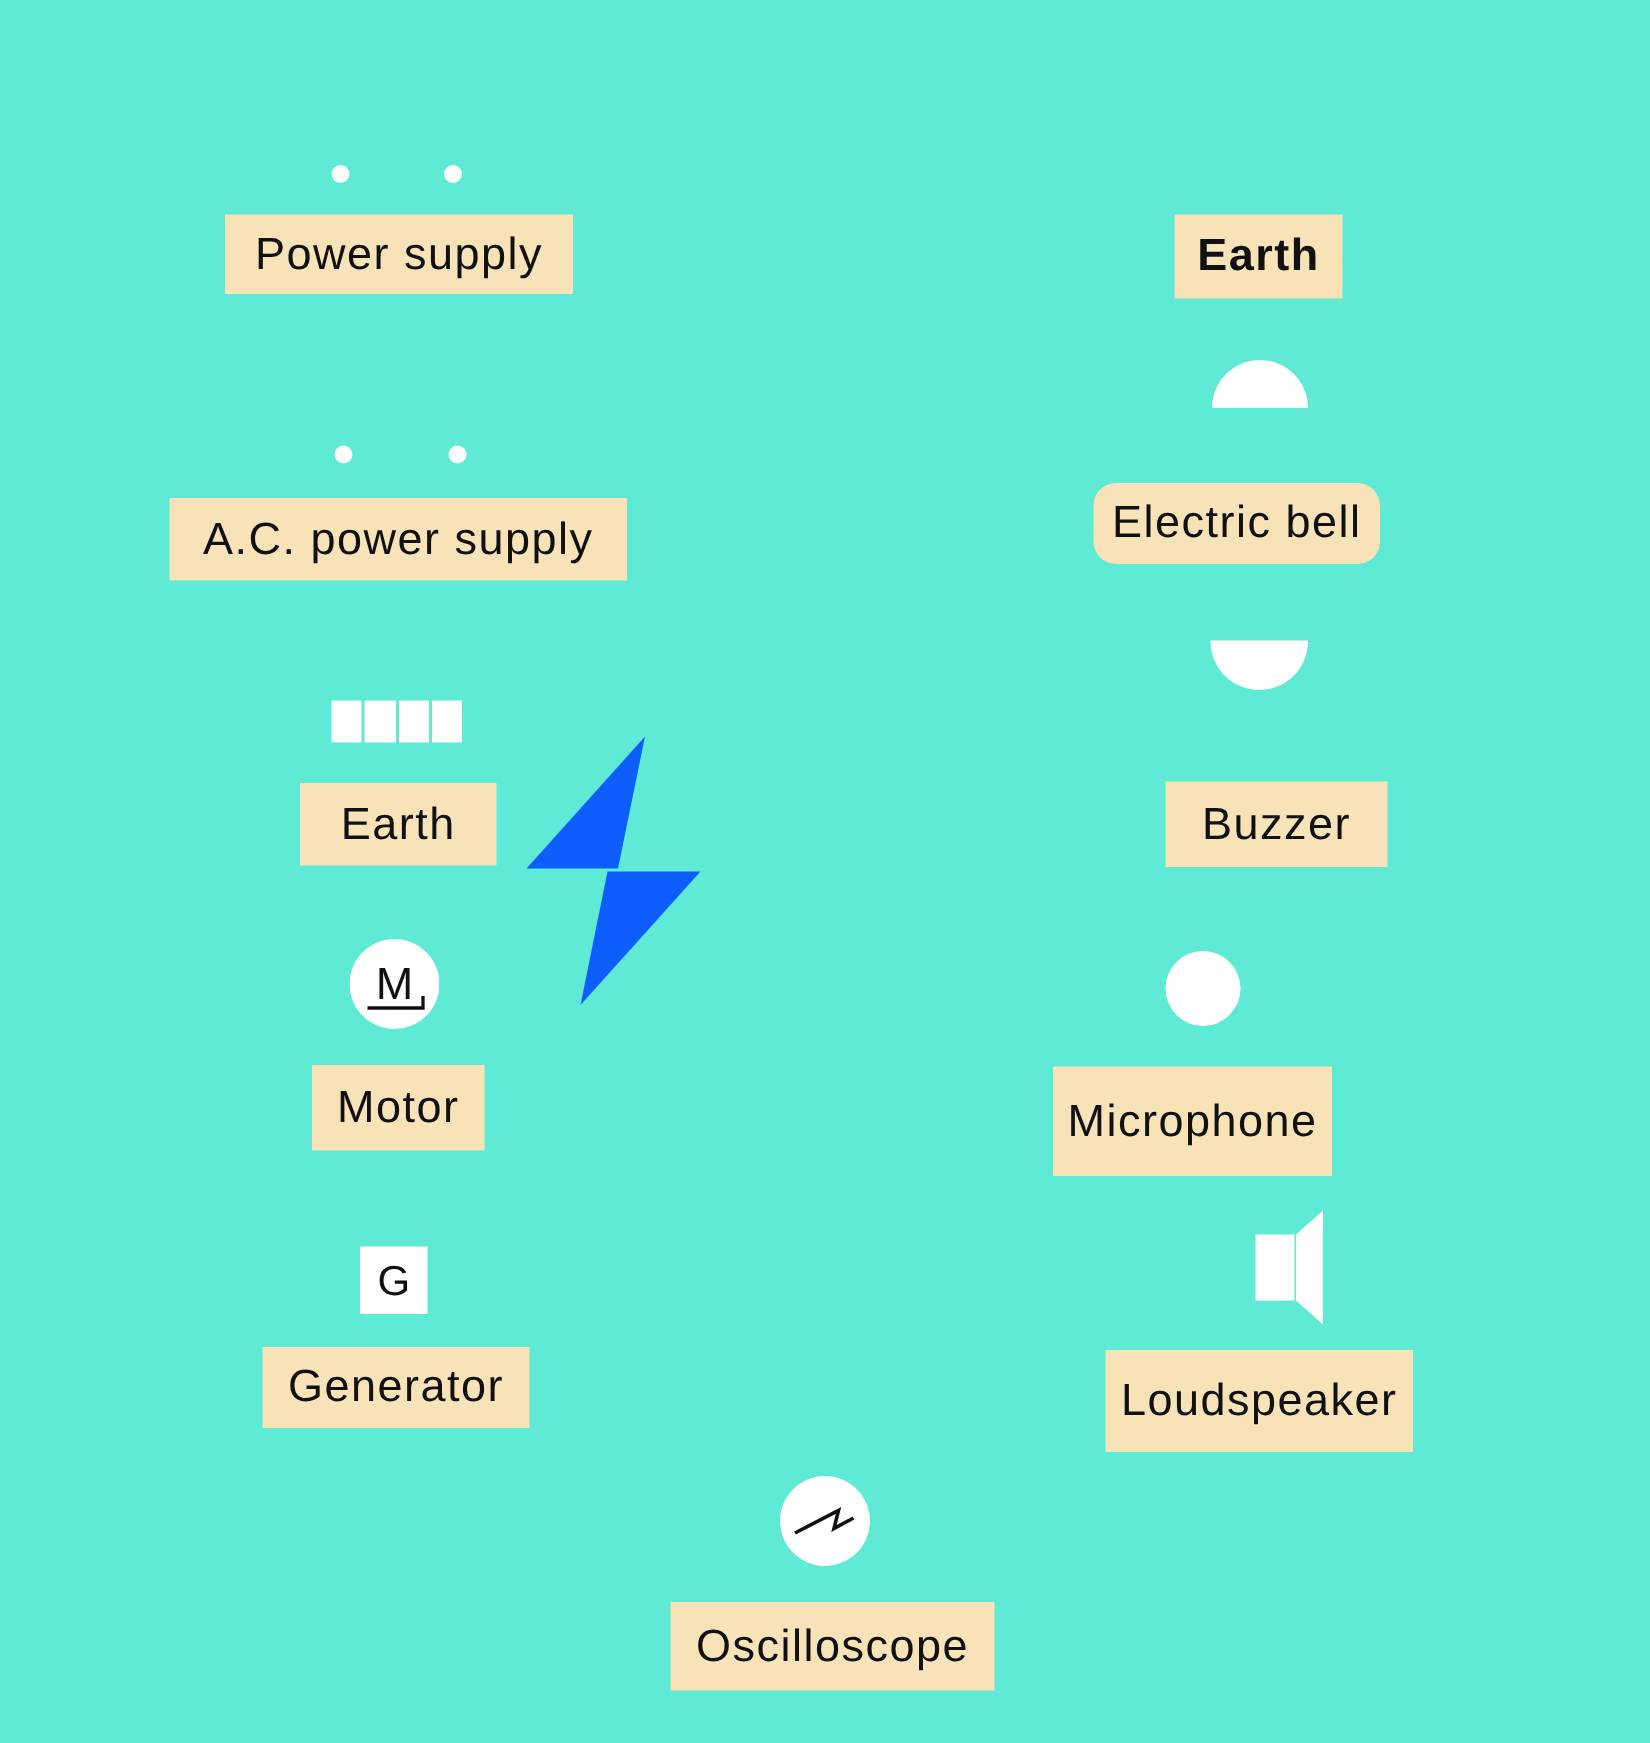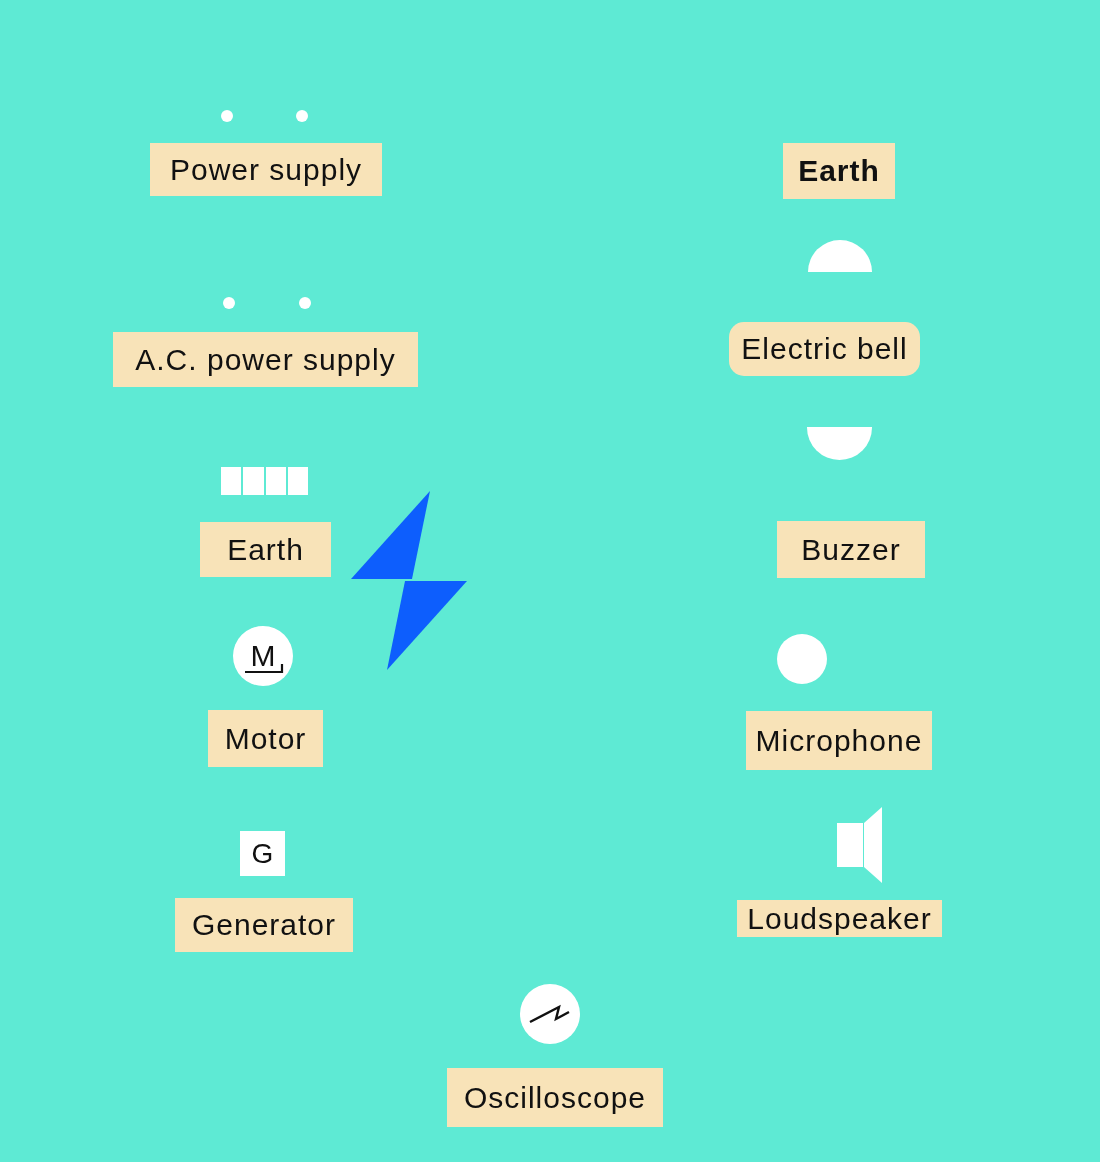--- a/index.html
+++ b/index.html
@@ -85,27 +85,27 @@
 
   <div class="label" style="left:783px;top:143px;width:112px;height:56px;font-weight:bold;">Earth</div>
 
   <div class="dome-up"></div>
   <div class="label" style="left:729px;top:322px;width:191px;height:54px;border-radius:15px;">Electric bell</div>
 
   <div class="dome-down"></div>
   <div class="label" style="left:777px;top:521px;width:148px;height:57px;">Buzzer</div>
 
   <div class="mic-circle"></div>
-  <div class="label" style="left:746px;top:711px;width:186px;height:59px;">Microphone</div>
+  <div class="label" style="left:702px;top:711px;width:186px;height:73px;">Microphone</div>
 
   <svg class="svg-abs" style="left:835px;top:805px;" width="50" height="80" viewBox="0 0 50 80">
     <rect x="2" y="18" width="26" height="44" fill="#FFFFFF"></rect>
     <polygon points="29,18 47,2 47,78 29,62" fill="#FFFFFF"></polygon>
   </svg>
-  <div class="label" style="left:737px;top:900px;width:205px;height:37px;">Loudspeaker</div>
+  <div class="label" style="left:737px;top:900px;width:205px;height:68px;">Loudspeaker</div>
 
   <svg class="svg-abs" style="left:345px;top:485px;" width="130" height="195" viewBox="0 0 130 195">
     <polygon points="85,6 6,94 67,94" fill="#0D5EFD"></polygon>
     <polygon points="60,96 122,96 42,185" fill="#0D5EFD"></polygon>
   </svg>
 
   <svg class="svg-abs" style="left:518px;top:982px;" width="64" height="64" viewBox="0 0 64 64">
     <circle cx="32" cy="32" r="30" fill="#FFFFFF"></circle>
     <polyline points="12,40 41,25 38,37 51,30" fill="none" stroke="#111111" stroke-width="2.4"></polyline>
   </svg>

